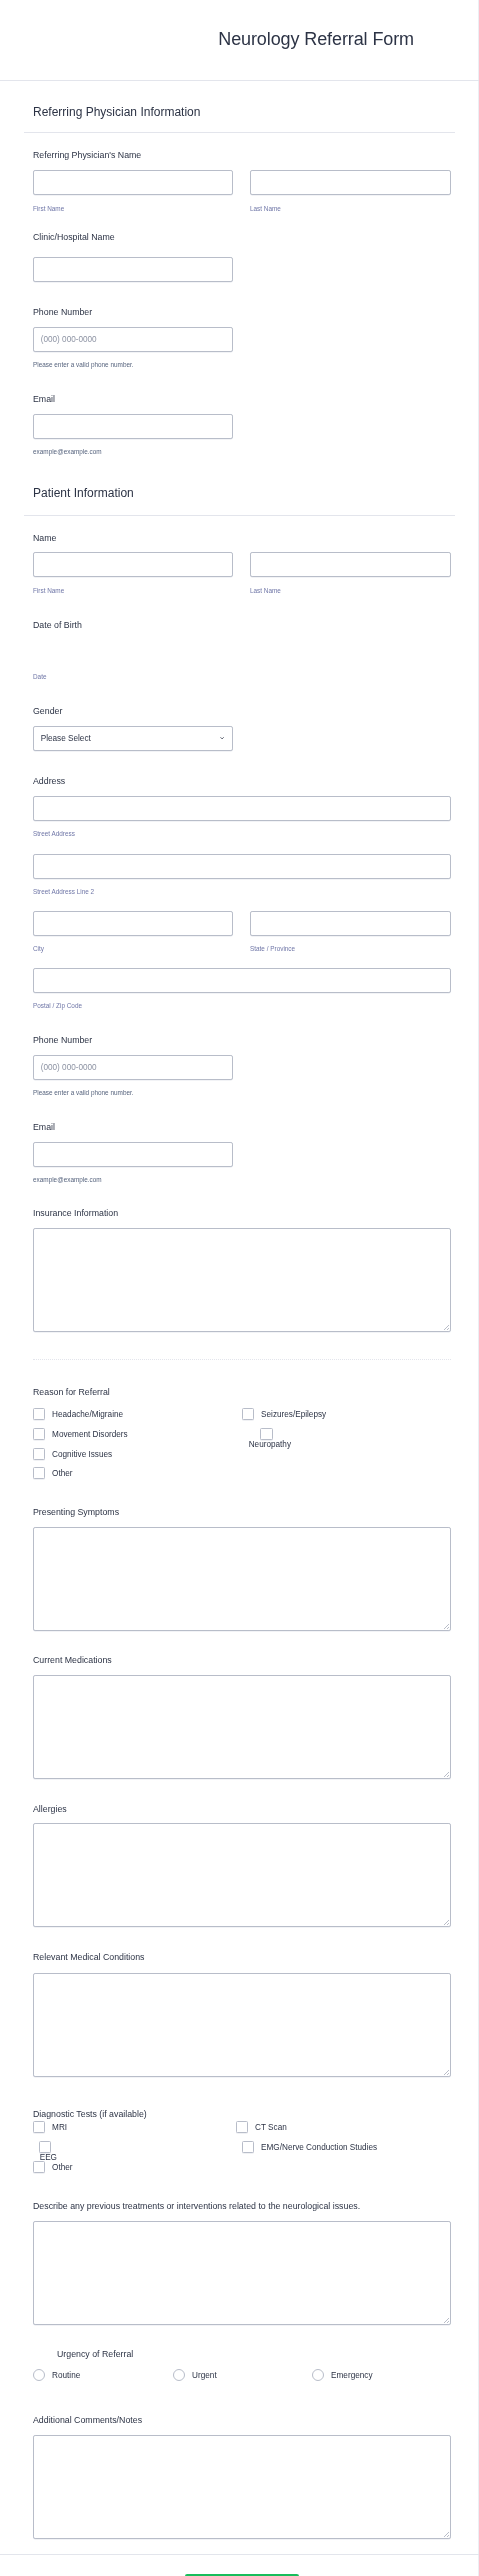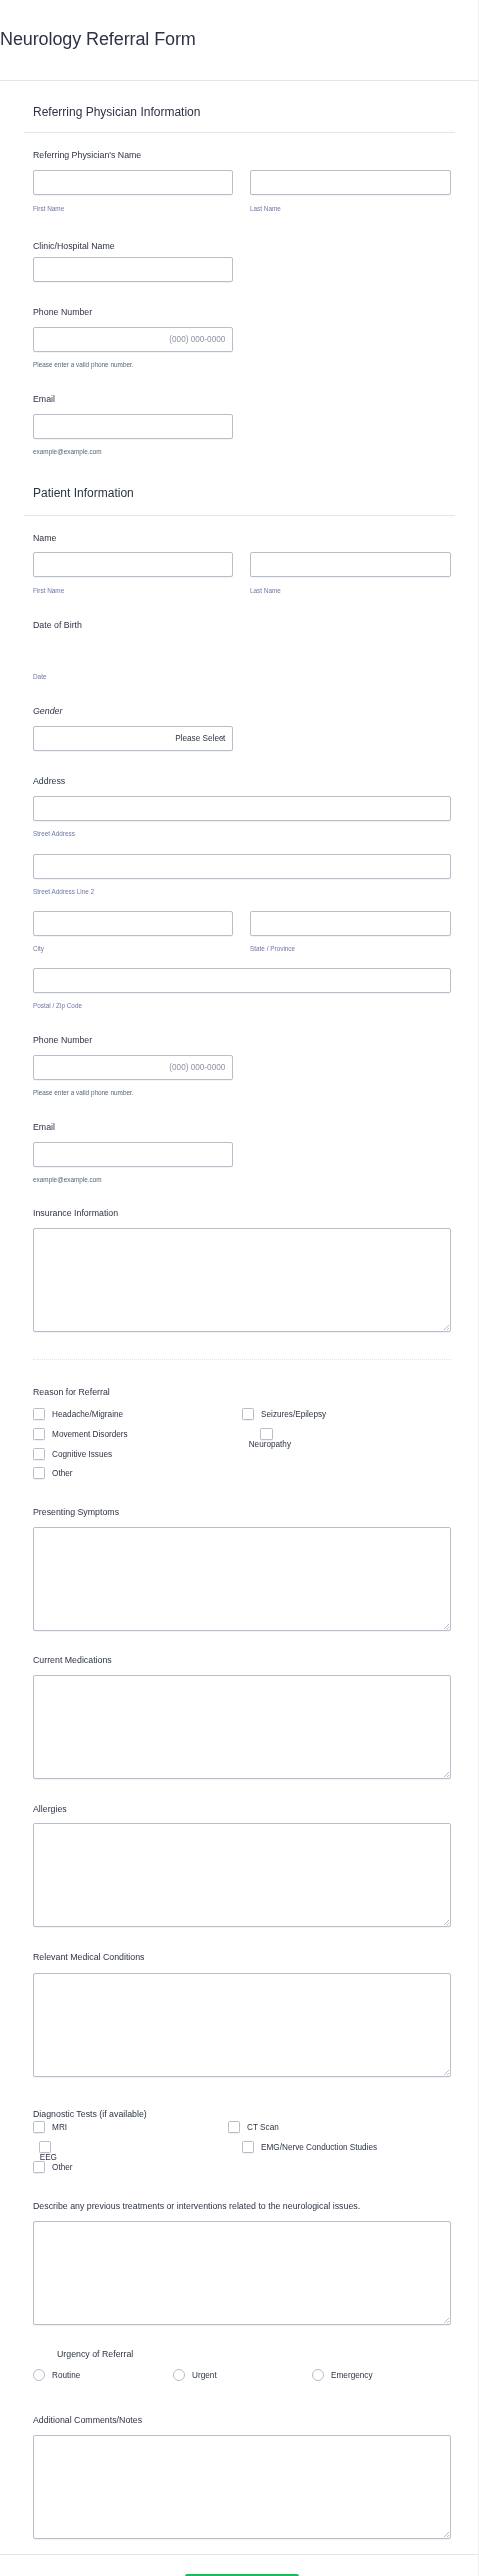--- a/index.html
+++ b/index.html
@@ -7,34 +7,34 @@
   body {
     font-family: "Liberation Sans", "DejaVu Sans", sans-serif;
     color: #2c3345;
     position: relative;
     height: 2630px;
     overflow: hidden;
   }
   .page { position: relative; width: 479px; height: 2630px; border-right: 0.5px solid #eceef3; }
   .abs { position: absolute; }
   .title {
-    left: 0; width: 414px; top: 29px; text-align: left;
+    left: 0; width: 414px; top: 29px; text-align: right;
     font-size: 18px; font-weight: 500; color: #2c3345; letter-spacing: -0.1px;
   }
   .hr { position: absolute; height: 0.5px; background: #e3e5ec; }
   .section-title { left: 33px; font-size: 12px; font-weight: 500; color: #2c3345; }
   .label { left: 33px; font-size: 8.8px; color: #2c3345; }
   .sublabel { font-size: 6.4px; color: #6f76a7; }
   .helper { font-size: 6.4px; color: #57647e; }
   .input {
     position: absolute; height: 25px; border: 0.5px solid #b8bdc9; border-radius: 2.1px;
     background: #fff; box-shadow: 0 0.5px 0 rgba(180,186,200,0.35);
     font-size: 8.2px; color: #8d93a3; padding: 0 6.7px; display: flex; align-items: center;
   }
-  .input.w-half { left: 33px; width: 200px; justify-content: flex-end; }
+  .input.w-half { left: 33px; width: 200px; }
   .input.w-half-r { left: 250px; width: 201px; }
   .input.w-full { left: 33px; width: 418px; }
   .textarea {
     position: absolute; left: 33px; width: 418px; height: 104px;
     border: 0.5px solid #b8bdc9; border-radius: 2.1px; background: #fff;
     box-shadow: 0 0.5px 0 rgba(180,186,200,0.35);
   }
   .resize-grip {
     position: absolute; right: 1.5px; bottom: 1.5px; width: 4.6px; height: 4.6px;
     background:
@@ -67,21 +67,21 @@
 
   <div class="abs section-title" style="top:105px;">Referring Physician Information</div>
   <div class="hr" style="left:24px;width:431px;top:132px;"></div>
 
   <div class="abs label" style="top:150px;">Referring Physician's Name</div>
   <div class="input w-half" style="top:170px;"></div>
   <div class="input w-half-r" style="top:170px;"></div>
   <div class="abs sublabel" style="left:33px;top:205px;">First Name</div>
   <div class="abs sublabel" style="left:250px;top:205px;">Last Name</div>
 
-  <div class="abs label" style="top:241px;">Clinic/Hospital Name</div>
+  <div class="abs label" style="top:232px;">Clinic/Hospital Name</div>
   <div class="input w-half" style="top:257px;"></div>
 
   <div class="abs label" style="top:307px;">Phone Number</div>
   <div class="input w-half" style="top:327px;">
     <span class="placeholder">(000) 000-0000</span>
   </div>
   <div class="abs helper" style="left:33px;top:361px;">Please enter a valid phone number.</div>
 
   <div class="abs label" style="top:394px;">Email</div>
   <div class="input w-half" style="top:414px;"></div>
@@ -92,21 +92,21 @@
 
   <div class="abs label" style="top:533px;">Name</div>
   <div class="input w-half" style="top:552px;"></div>
   <div class="input w-half-r" style="top:552px;"></div>
   <div class="abs sublabel" style="left:33px;top:587px;">First Name</div>
   <div class="abs sublabel" style="left:250px;top:587px;">Last Name</div>
 
   <div class="abs label" style="top:620px;">Date of Birth</div>
   <div class="abs sublabel" style="left:33px;top:673px;">Date</div>
 
-  <div class="abs label" style="top:706px;font-style:italic;">Gender</div>
+  <div class="abs label" style="top:706px;">Gender</div>
   <div class="input w-half" style="top:726px;">
     <span class="select-text">Please Select</span>
     <svg class="chev" viewBox="0 0 12 12" fill="none" stroke="#2c3345" stroke-width="1.6">
       <polyline points="3,4.5 6,7.5 9,4.5"></polyline>
     </svg>
   </div>
 
   <div class="abs label" style="top:776px;">Address</div>
   <div class="input w-full" style="top:796px;"></div>
   <div class="abs sublabel" style="left:33px;top:830px;">Street Address</div>
@@ -180,21 +180,21 @@
   <div class="abs label" style="top:1952px;">Relevant Medical Conditions</div>
   <div class="textarea" style="top:1973px;">
       <span class="resize-grip"></span>
     </div>
 
   <div class="abs label" style="top:2100px;margin-top:9px;">Diagnostic Tests (if available)</div>
   <div class="check-row" style="left:33px;top:2121px;">
     <span class="checkbox"></span>
     <span class="opt-label">MRI</span>
   </div>
-  <div class="check-row" style="left:228px;top:2121px;align-items:center;">
+  <div class="check-row" style="left:236px;top:2121px;align-items:center;">
     <span class="checkbox"></span>
     <span class="opt-label">CT Scan</span>
   </div>
   <div class="check-row" style="left:33px;top:2141px;flex-direction:column;">
     <span class="checkbox"></span>
     <span class="opt-label">EEG</span>
   </div>
   <div class="check-row" style="left:242px;top:2141px;">
     <span class="checkbox"></span>
     <span class="opt-label">EMG/Nerve Conduction Studies</span>

